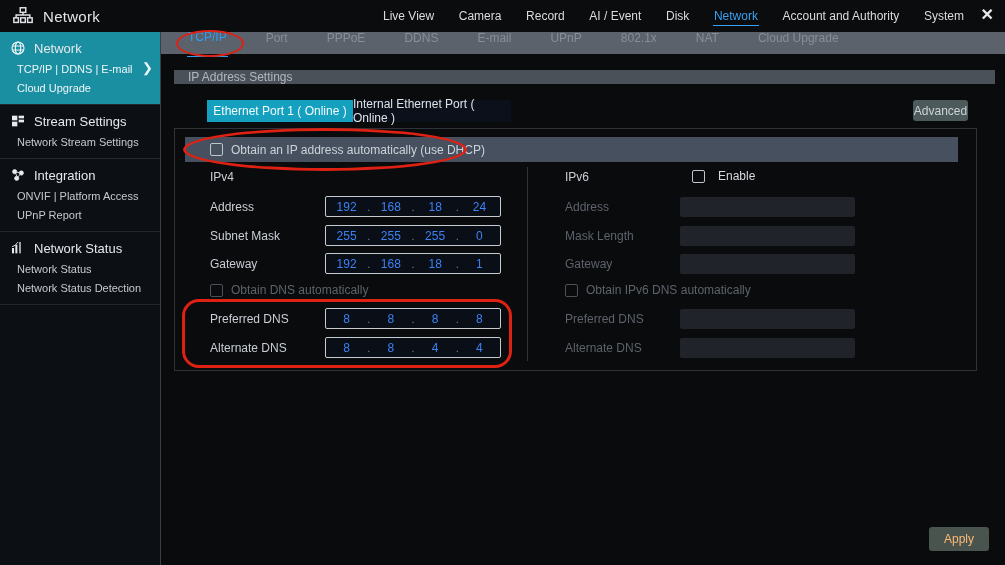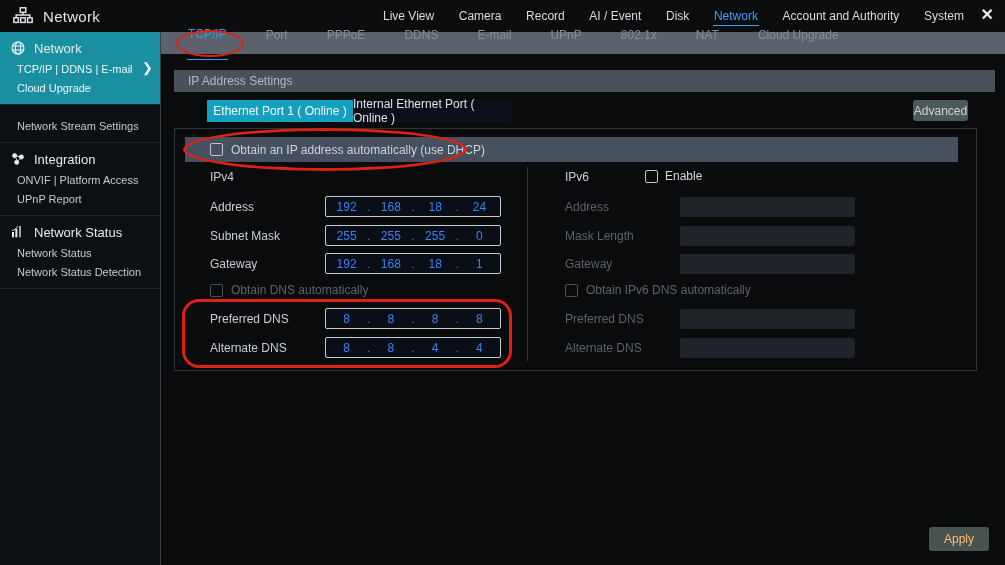--- a/index.html
+++ b/index.html
@@ -10,35 +10,35 @@
   .topbar { position:absolute; top:0; left:0; width:1005px; height:32px; background:#0b0c0e; display:flex; align-items:center; }
   .logo { margin-left:12px; width:22px; height:22px; flex:0 0 auto; }
   .app-title { margin-left:9px; font-size:15px; color:#e3e5e8; letter-spacing:.3px; }
   .topmenu { position:absolute; left:382px; right:40px; top:0; height:32px; display:flex; align-items:center; justify-content:space-between; }
   .topmenu-item { font-size:12px; color:#d9dcdf; cursor:pointer; white-space:nowrap; padding:2px 1px; }
   .topmenu-item.active { color:#3aa0ef; border-bottom:1px solid #3aa0ef; }
   .close-btn { position:absolute; right:11px; top:5px; font-size:16px; font-weight:bold; color:#e6e8ea; cursor:pointer; line-height:20px; }
 
   
   .tabbar { position:absolute; top:32px; left:161px; width:844px; height:22px; background:#5b626c; display:flex; align-items:center; padding-left:26px; }
-  .tab { font-size:12px; color:#878e98; margin-right:37px; cursor:pointer; white-space:nowrap; padding:1px 1px 18px; }
+  .tab { font-size:12px; color:#878e98; margin-right:37px; cursor:pointer; white-space:nowrap; padding:1px 1px 12px; }
   .tab.active { color:#2f9ff0; border-bottom:1px solid #2f9ff0; }
 
   
   .sidebar { position:absolute; top:32px; left:0; width:161px; height:533px; background:#0c0f14; border-right:1px solid #3a3f46; }
   .side-block { padding:8px 8px 10px 10px; border-bottom:1px solid #22272e; position:relative; cursor:pointer; }
   .side-block.active { background:#1a8fa2; }
   .side-title { display:flex; align-items:center; gap:8px; font-size:13px; color:#e6e9ec; }
   .side-title .ic { width:16px; height:16px; flex:0 0 auto; }
   .side-sub { font-size:11px; color:#c4cad0; margin:7px 0 0 7px; cursor:pointer; }
   .side-block.active .side-sub { color:#eef6f8; }
   .chev { position:absolute; right:7px; top:28px; color:#eef6f8; font-size:13px; }
 
   
-  .section-bar { position:absolute; left:174px; top:70px; width:821px; height:22px; background:#4a5158; display:flex; align-items:center; }
+  .section-bar { position:absolute; left:174px; top:70px; width:821px; height:14px; background:#4a5158; display:flex; align-items:center; }
   .section-bar span { font-size:12px; color:#b2b8bf; margin-left:14px; }
 
   .port-tab { position:absolute; top:100px; height:22px; display:flex; align-items:center; justify-content:center; font-size:12px; cursor:pointer; }
   .port-tab.on { left:207px; width:146px; background:#15a0bf; color:#f2fbfd; }
   .port-tab.off { left:353px; width:158px; background:#0c101a; color:#dde1e5; }
   .btn { background:#4d5a5c; color:#ccd3d3; border-radius:3px; font-size:12px; display:flex; align-items:center; justify-content:center; cursor:pointer; }
   .advanced { position:absolute; left:913px; top:100px; width:55px; height:21px; }
   .apply { position:absolute; left:929px; top:527px; width:60px; height:24px; background:#4a544f; color:#fdba74; }
 
   .groupbox { position:absolute; left:174px; top:128px; width:803px; height:243px; border:1px solid #2f343b; }
@@ -54,21 +54,21 @@
   .vdivider { position:absolute; left:527px; top:167px; width:1px; height:194px; background:#2f343b; }
 
   .form-row { position:absolute; display:flex; align-items:center; height:21px; }
   .form-row .flabel { width:115px; font-size:12px; color:#c9ced4; }
   .ip-input { width:176px; height:21px; border:1px solid #c6cbd2; border-radius:2px; background:#0a0e16; display:flex; align-items:center; cursor:text; }
   .ip-input .oct { flex:1; text-align:center; font-size:12px; color:#3b82f6; }
   .ip-input .sep { color:#7c828a; font-size:11px; flex:0 0 auto; }
   .txt-input { width:175px; height:20px; border:none; border-radius:2px; background:#20242a; }
   .chk-row { position:absolute; display:flex; align-items:center; gap:8px; }
   .chk-row .clabel { font-size:12px; }
-  .enable-row { position:absolute; left:645px; top:169px; display:flex; align-items:center; gap:7px; }
+  .enable-row { position:absolute; left:692px; top:169px; display:flex; align-items:center; gap:13px; }
   .enable-row .clabel { font-size:12px; color:#d4d9de; }
 
   
   .ann { position:absolute; border:3px solid #df2113; pointer-events:none; z-index:50; }
   .ann.ellipse { border-radius:50%; }
   .ann-tcpip { left:176px; top:30px; width:68px; height:27px; border-width:2px; }
   .ann-dhcp { left:183px; top:128px; width:284px; height:43px; }
   .ann-dns { left:182px; top:299px; width:330px; height:69px; border-radius:17px; }
 
   svg { display:block; }
@@ -125,20 +125,31 @@
           </svg>
         </span>
         <span>Network</span>
       </div>
       <div class="side-sub">TCP/IP | DDNS | E-mail</div>
       <div class="side-sub">Cloud Upgrade</div>
       <span class="chev">❯</span>
     </div>
 
     <div class="side-block">
+      <div class="side-title">
+        <span class="ic">
+          <svg viewBox="0 0 24 24" width="16" height="16" fill="#e8ebee">
+            <rect x="3" y="4" width="8" height="7"></rect>
+              <rect x="13" y="4" width="8" height="4"></rect>
+            <rect x="3" y="13" width="8" height="7"></rect>
+              <rect x="13" y="10" width="8" height="4"></rect>
+          </svg>
+        </span>
+        <span>Stream Settings</span>
+      </div>
       <div class="side-sub">Network Stream Settings</div>
     </div>
 
     <div class="side-block">
       <div class="side-title">
         <span class="ic">
           <svg viewBox="0 0 24 24" width="16" height="16" fill="#e8ebee" stroke="#e8ebee">
             <circle cx="7" cy="7" r="3.2"></circle>
               <circle cx="17" cy="9" r="3.2"></circle>
               <circle cx="10" cy="17" r="3.2"></circle>

